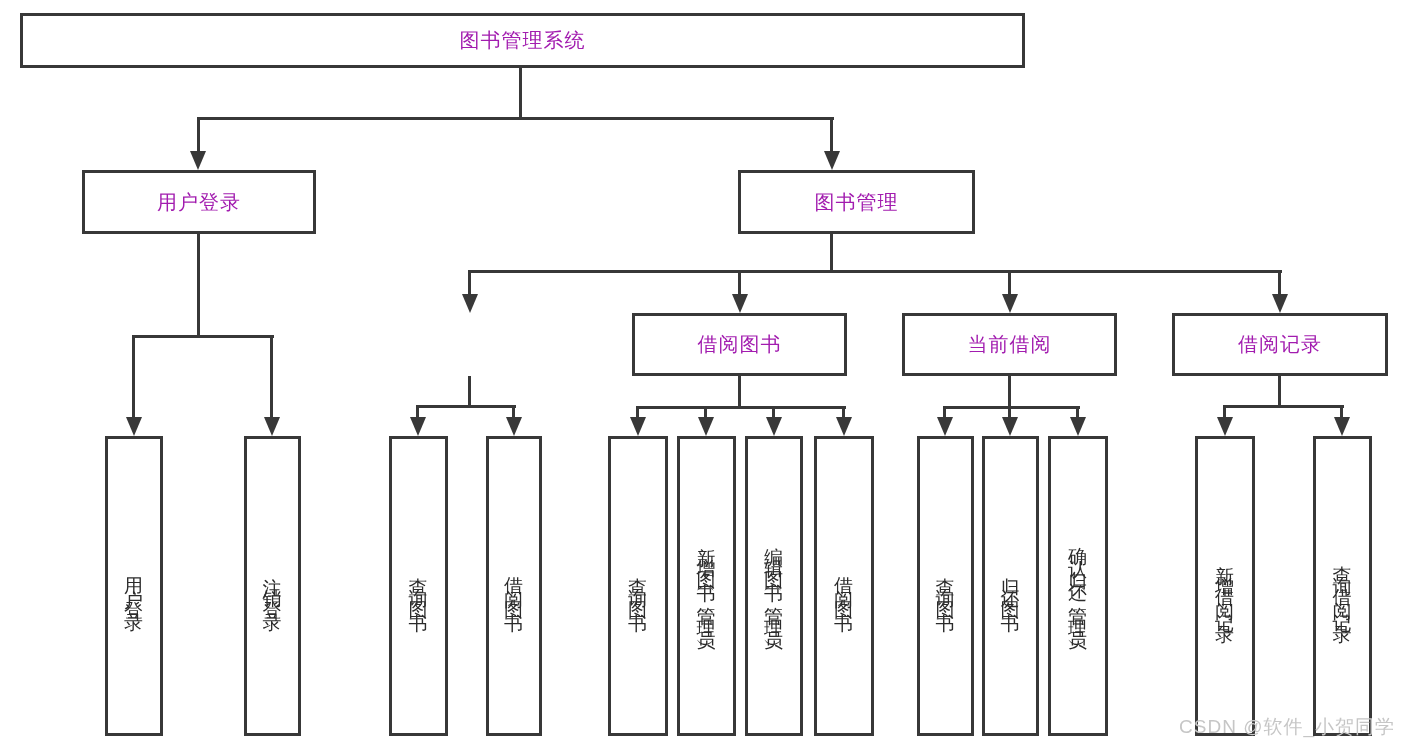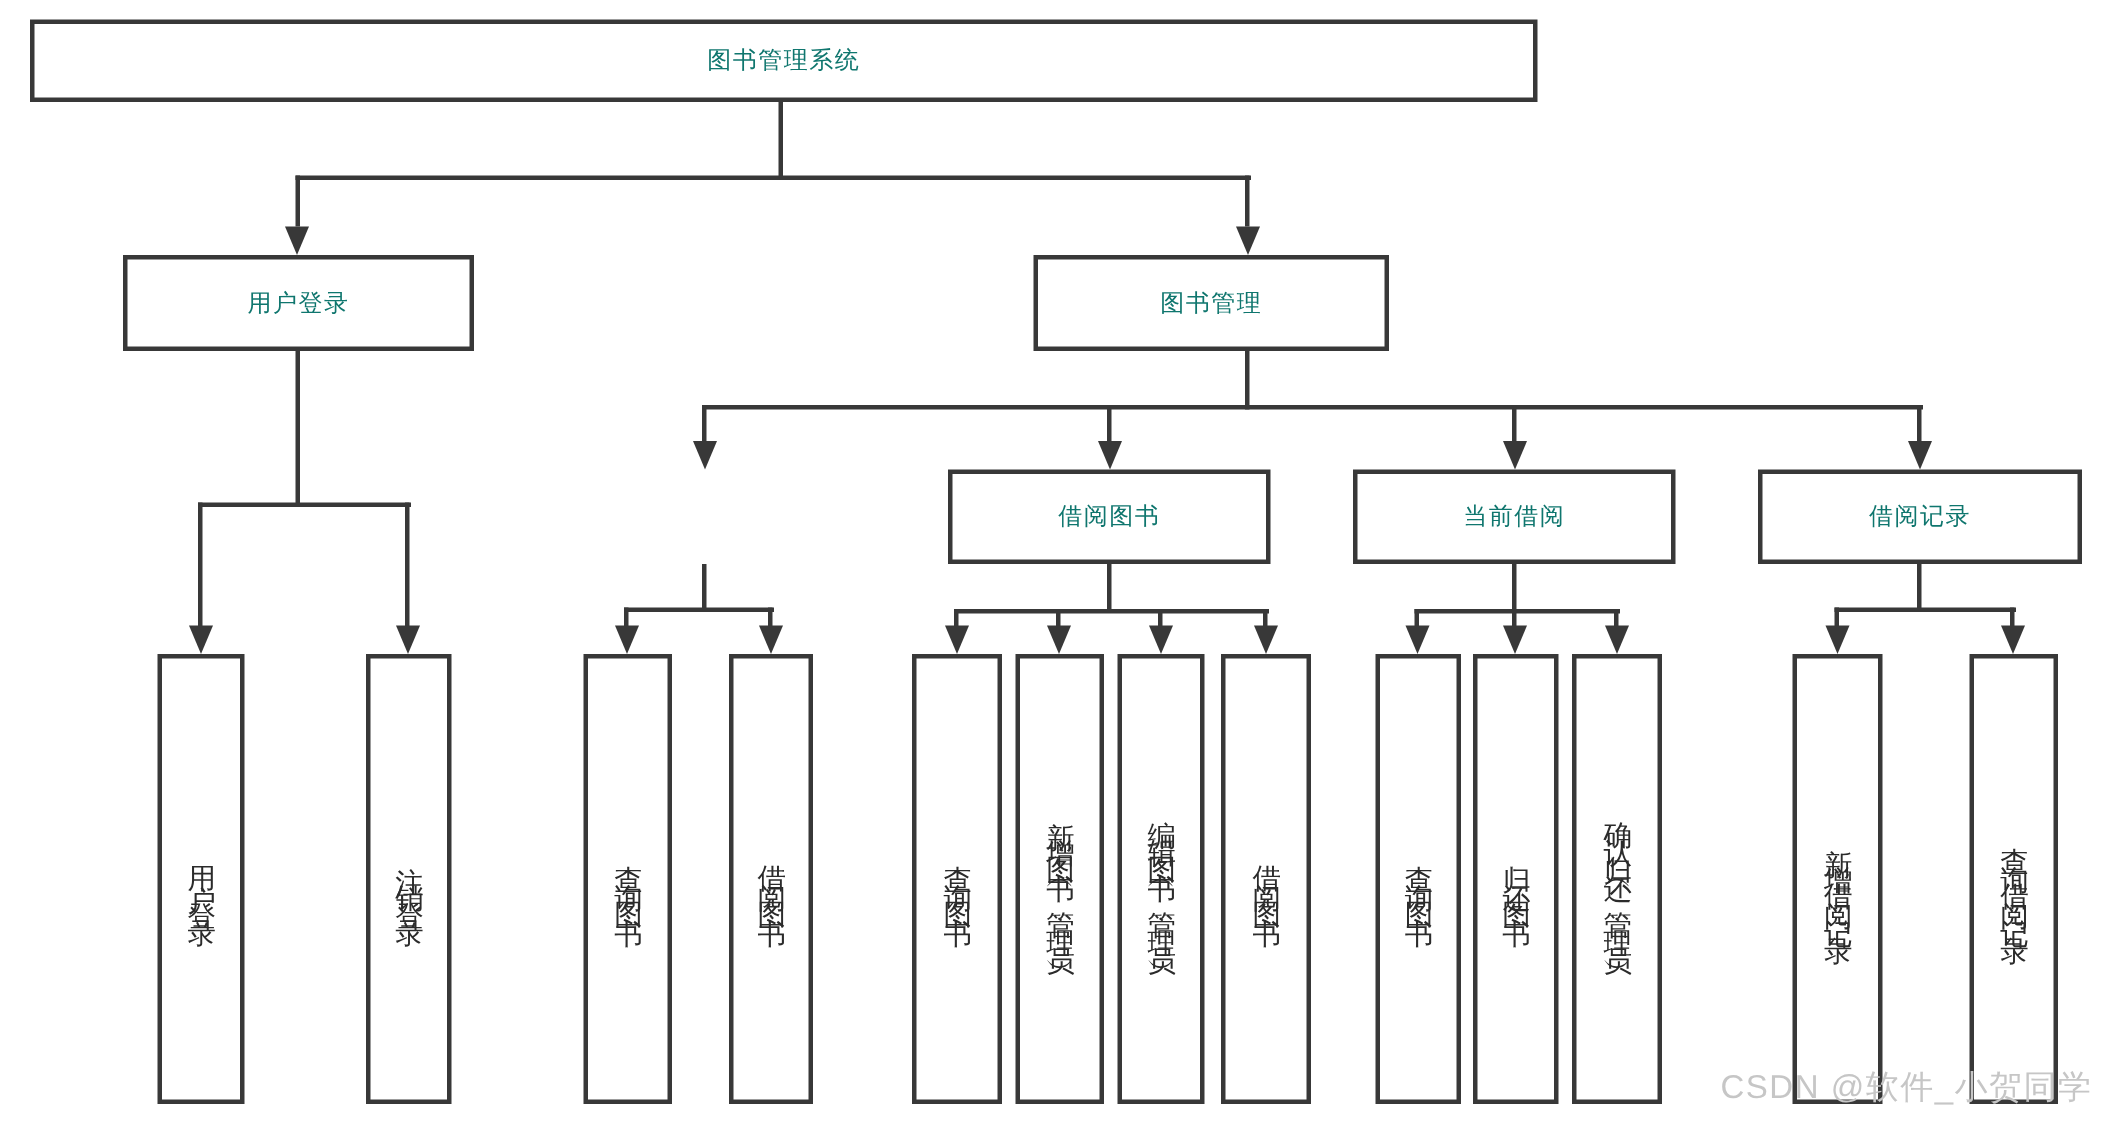--- a/index.html
+++ b/index.html
@@ -4,34 +4,34 @@
 <style>
   html,body{margin:0;padding:0;background:#ffffff;}
   .stage{
     position:relative;width:1405px;height:747px;background:#ffffff;
     font-family:"Liberation Sans",sans-serif;overflow:hidden;color:#2b2b2b;
   }
   .node{
     position:absolute;box-sizing:border-box;border:3px solid #383838;background:#ffffff;
     display:flex;align-items:center;justify-content:center;
   }
-  .h-label{font-size:16px;letter-spacing:1px;color:#0f766e;white-space:nowrap;}
+  .h-label{font-size:20px;letter-spacing:1px;color:#a21caf;white-space:nowrap;}
   .v-label{
     writing-mode:vertical-rl;text-orientation:mixed;
     font-size:19px;letter-spacing:12px;line-height:1;color:#2b2b2b;
   }
   .vl{position:absolute;width:3px;background:#383838;}
   .hl{position:absolute;height:3px;background:#383838;}
   .ar{
     position:absolute;width:0;height:0;
     border-left:8px solid transparent;border-right:8px solid transparent;
     border-top:19px solid #383838;
   }
   .watermark{
-    position:absolute;right:10px;bottom:7px;font-size:22px;letter-spacing:1px;
+    position:absolute;right:10px;bottom:7px;font-size:19px;letter-spacing:1px;
     color:#c6c6c6;z-index:6;white-space:nowrap;
   }
 </style>
 </head>
 <body>
 
 <div class="stage">
 
   <div class="node" style="left:20px;top:13px;width:1005px;height:55px">
     <span class="h-label">图书管理系统</span>
@@ -40,21 +40,21 @@
   <div class="vl" style="left:519px;top:68px;height:51px"></div>
   <div class="hl" style="left:197px;top:117px;width:637px"></div>
   <div class="vl" style="left:197px;top:117px;height:34px"></div>
   <div class="ar" style="left:190px;top:151px"></div>
   <div class="vl" style="left:830px;top:117px;height:34px"></div>
   <div class="ar" style="left:824px;top:151px"></div>
 
   <div class="node" style="left:82px;top:170px;width:234px;height:64px">
     <span class="h-label">用户登录</span>
   </div>
-  <div class="node" style="left:689px;top:170px;width:237px;height:64px">
+  <div class="node" style="left:738px;top:170px;width:237px;height:64px">
     <span class="h-label">图书管理</span>
   </div>
 
   <div class="vl" style="left:197px;top:234px;height:103px"></div>
   <div class="hl" style="left:132px;top:335px;width:142px"></div>
   <div class="vl" style="left:132px;top:335px;height:83px"></div>
   <div class="ar" style="left:126px;top:417px"></div>
   <div class="vl" style="left:270px;top:335px;height:83px"></div>
   <div class="ar" style="left:264px;top:417px"></div>
 

